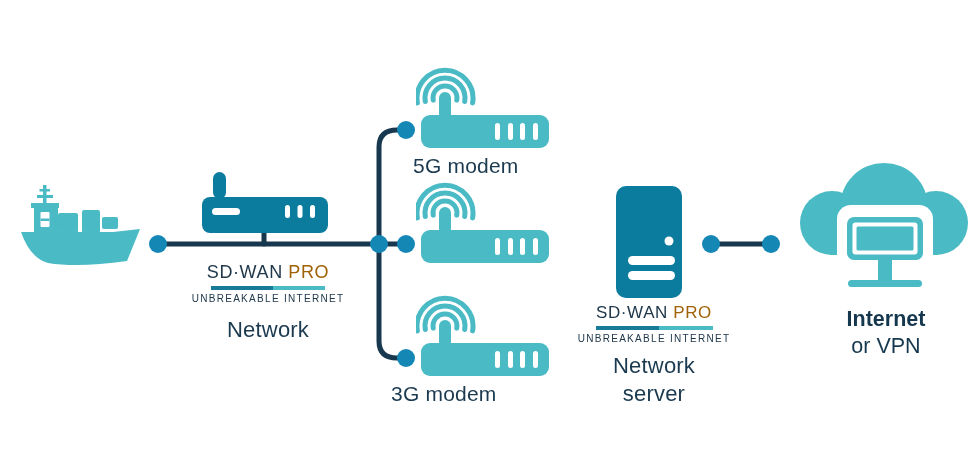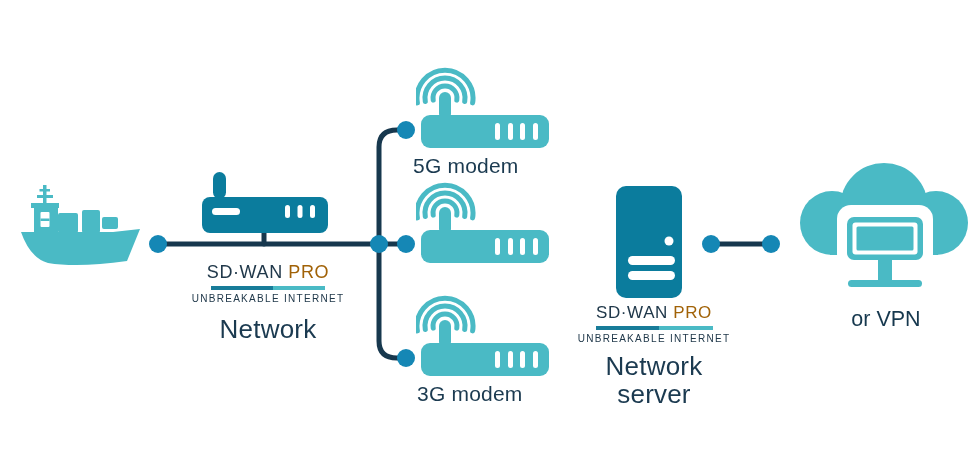--- a/index.html
+++ b/index.html
@@ -2,21 +2,21 @@
 <html><head>
 <meta charset="utf-8">
 <style>
   html,body{margin:0;padding:0;background:#ffffff;}
   #canvas{
     position:relative;width:979px;height:476px;background:#ffffff;overflow:hidden;
     font-family:"Liberation Sans", sans-serif;
   }
   .abs{position:absolute;}
   .node-label{
-    color:#1B3A50;font-size:26px;line-height:27px;text-align:center;
+    color:#1B3A50;font-size:22px;line-height:27px;text-align:center;
     letter-spacing:0.2px;width:160px;
   }
   .node-label span{display:block;}
   .modem-label{
     color:#1B3A50;font-size:21px;line-height:24px;text-align:left;width:160px;
     letter-spacing:0.2px;
   }
   .logo{width:160px;text-align:center;}
   .logo .wordmark{
     color:#20384A;font-size:18px;letter-spacing:0.6px;font-weight:normal;white-space:nowrap;
@@ -146,21 +146,21 @@
       <rect x="23" y="34" width="12" height="28" rx="6"></rect>
       <rect x="5" y="57" width="128" height="33" rx="9"></rect>
     </g>
     <g fill="#ffffff">
       <rect x="79" y="65" width="5" height="17" rx="2.5"></rect>
       <rect x="92" y="65" width="5" height="17" rx="2.5"></rect>
       <rect x="104" y="65" width="5" height="17" rx="2.5"></rect>
       <rect x="117" y="65" width="5" height="17" rx="2.5"></rect>
     </g>
   </svg>
-  <div class="abs modem-label" style="left:417px;top:382px;">3G modem</div>
+  <div class="abs modem-label" style="left:391px;top:382px;">3G modem</div>
 
   <svg class="abs" style="left:616px;top:186px;" width="66" height="112" viewBox="0 0 66 112">
     <rect x="0" y="0" width="66" height="112" rx="10" fill="#0B7C9D"></rect>
     <g fill="#ffffff">
       <circle cx="53" cy="55" r="4.5"></circle>
       <rect x="12" y="70" width="47" height="9" rx="4.5"></rect>
       <rect x="12" y="85" width="47" height="9" rx="4.5"></rect>
     </g>
   </svg>
 
@@ -184,16 +184,17 @@
     <rect x="37" y="42" width="96" height="63" rx="14" fill="#ffffff"></rect>
     <g>
       <rect x="47" y="54" width="76" height="43" rx="7" fill="#4ABAC5"></rect>
       <rect x="52.5" y="59.5" width="65" height="32" rx="3" fill="#ffffff"></rect>
       <rect x="56.5" y="63.5" width="57" height="24" rx="1.5" fill="#4ABAC5"></rect>
       <rect x="78" y="97" width="14" height="22" fill="#4ABAC5"></rect>
       <rect x="48" y="117" width="74" height="7" rx="3.5" fill="#4ABAC5"></rect>
     </g>
   </svg>
   <div class="abs internet-label" style="left:806px;top:306px;">
+    <span class="bold">Internet</span>
     <span class="rest">or VPN</span>
   </div>
 
 </div>
 
 </body></html>

